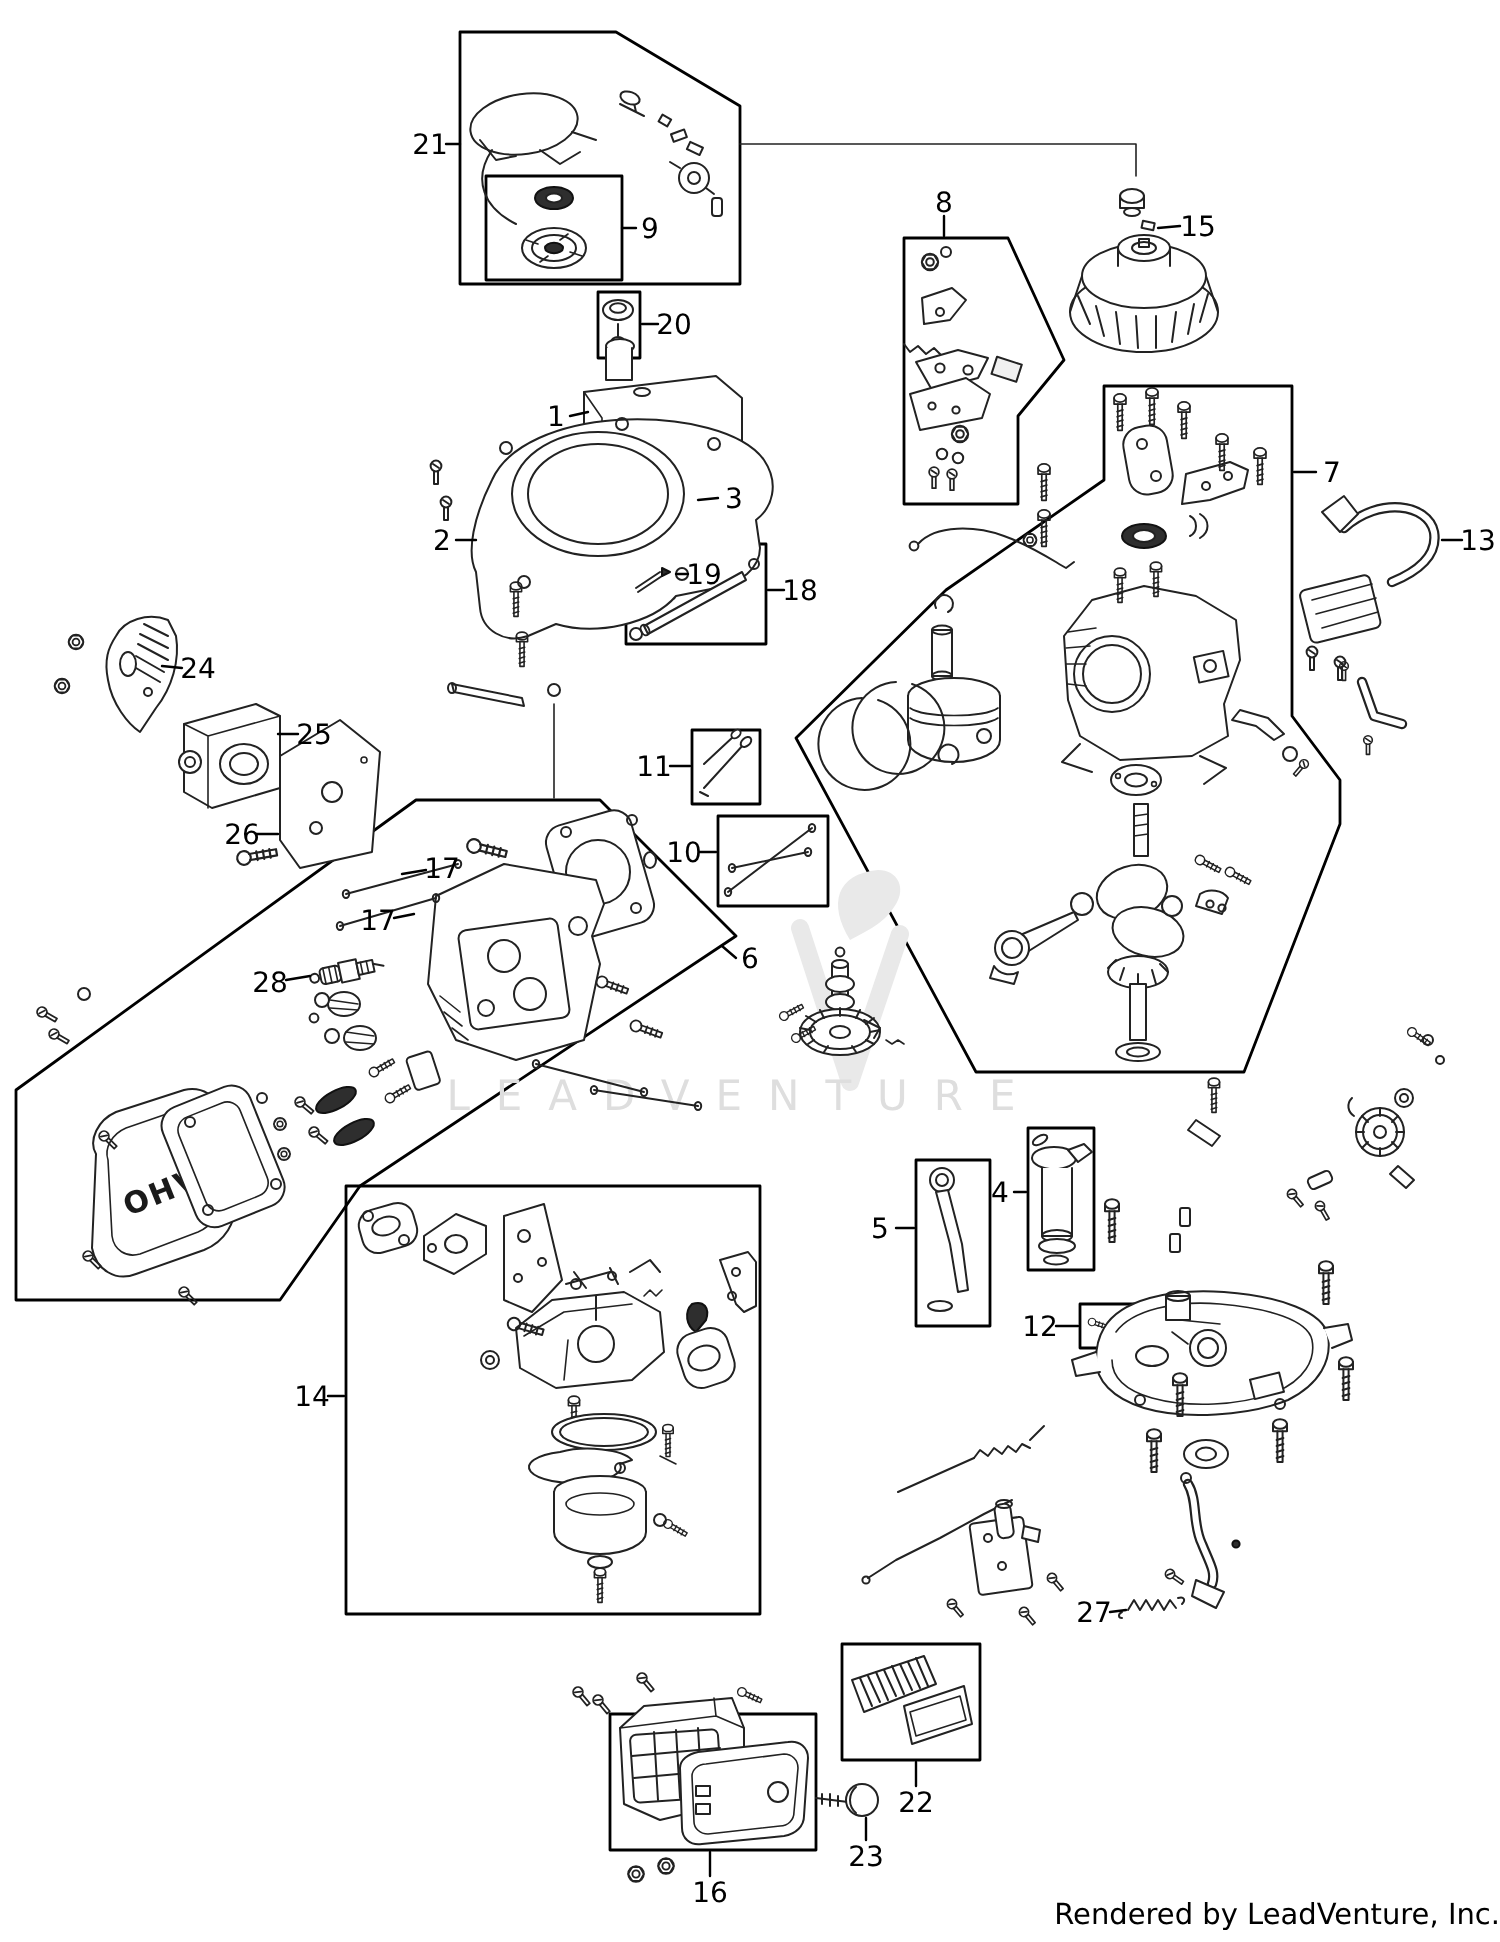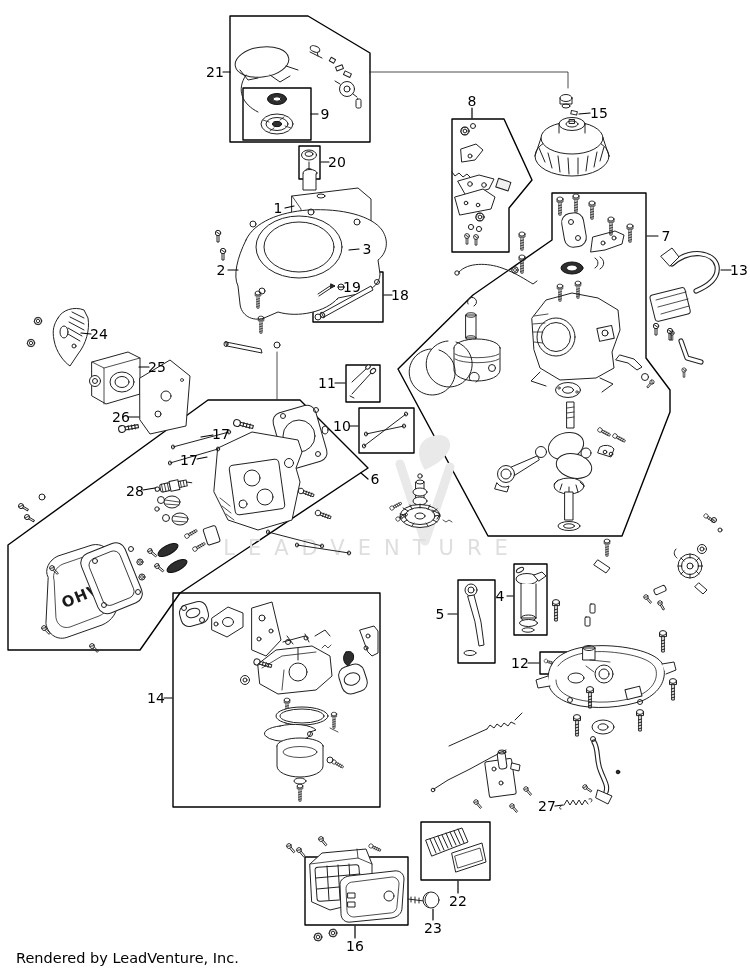--- a/index.html
+++ b/index.html
@@ -13,21 +13,21 @@
   svg.art .dk{fill:#2e2e2e;stroke:#111;}
   svg.art .thin{stroke-width:.8;}
   svg.art .leader{stroke:#000;stroke-width:1.2;}
   svg.art text.callout{fill:#000;stroke:none;font:14px "DejaVu Sans",sans-serif;}
   svg.art .wm{stroke:none;fill:#e9e9e9;}
   svg.art .wmstroke{stroke:#e9e9e9;stroke-width:9;fill:none;}
   svg.art text.wmtext{stroke:none;fill:#dedede;font:21px "DejaVu Sans",sans-serif;letter-spacing:13px;}
   svg.art text.ohv{stroke:none;fill:#1a1a1a;font:700 15px "DejaVu Sans",sans-serif;letter-spacing:1px;}
   svg.art .tubeout{stroke:#222;stroke-width:5.2;}
   svg.art .tubein{stroke:#fff;stroke-width:3;}
-  .footer{position:absolute;bottom:5px;left:0;width:100%;text-align:left;
+  .footer{position:absolute;bottom:5px;left:0;width:100%;text-align:right;
           font-family:"DejaVu Sans",sans-serif;font-size:14.5px;color:#000;
           padding-left:16px;box-sizing:border-box;}
 </style>
 </head>
 <body>
 
 <div class="stage">
 <svg class="art" id="diagram-svg" width="750" height="971" viewBox="0 0 750 971">
 
   <defs>

